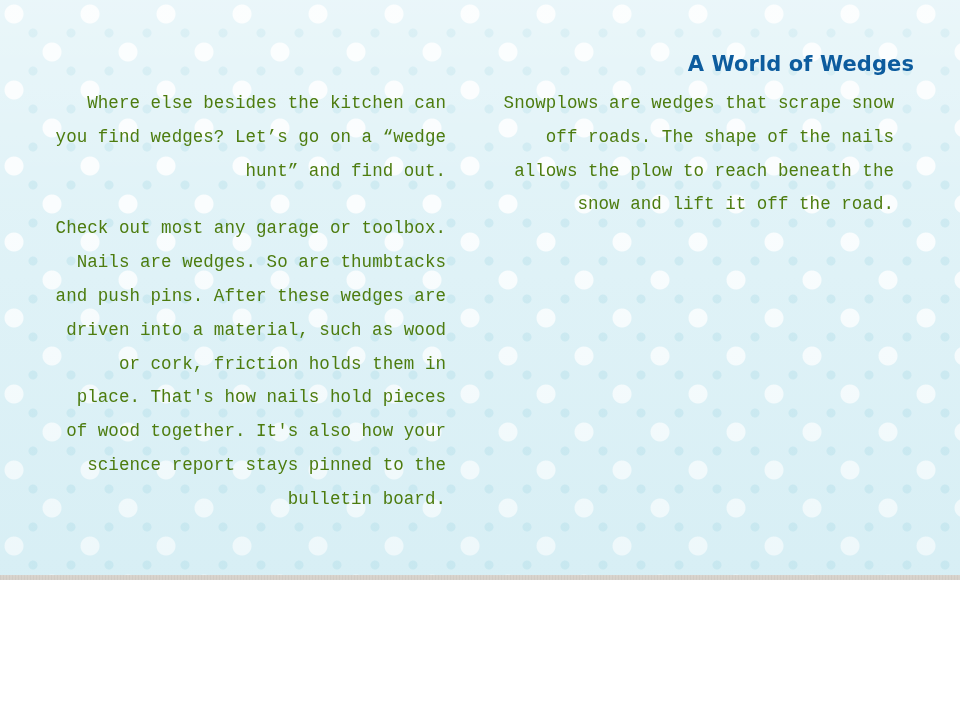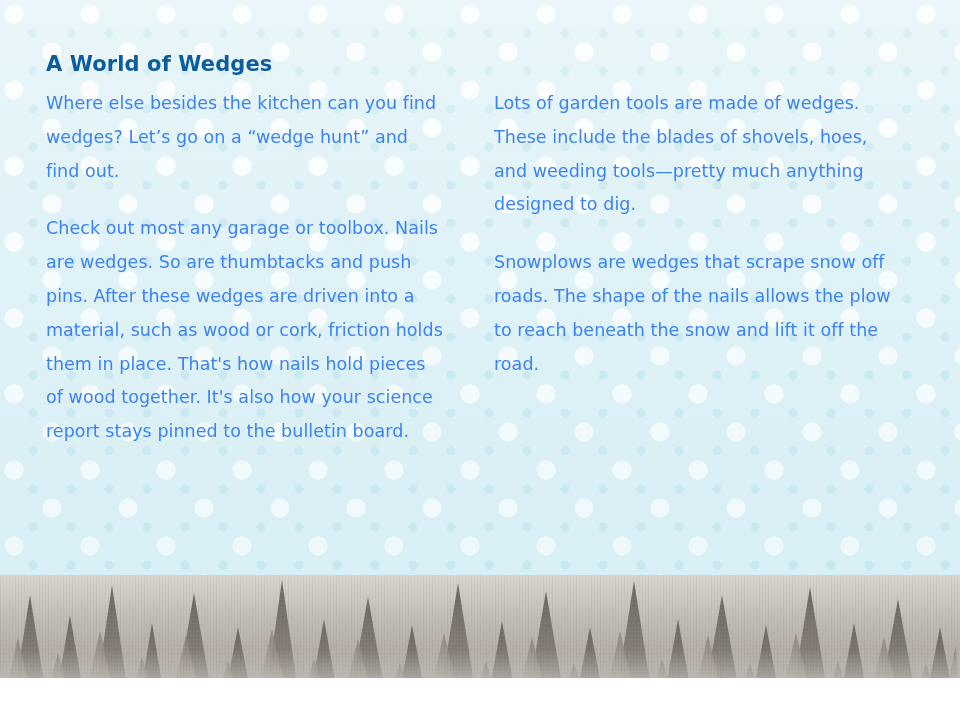--- a/index.html
+++ b/index.html
@@ -9,22 +9,23 @@
   body {
     width: 960px;
     height: 720px;
     overflow: hidden;
     font-family: "DejaVu Sans", sans-serif;
     background: #ffffff;
   }
   .page {
     position: relative;
     width: 960px;
-    height: 678px;
-    overflow: hidden;
+    height: 580px;
+    overflow: hidden;
+    text-align: right;
   }
   
   .panel {
     position: absolute;
     left: 0;
     top: 0;
     width: 960px;
     height: 575px;
     background-color: #dff2f7;
     overflow: hidden;
@@ -61,24 +62,25 @@
   .columns {
     display: flex;
     gap: 48px;
     align-items: flex-start;
   }
   .col {
     width: 400px;
   }
   .col p {
     margin: 0 0 24px 0;
-    color: #3b82f6;
+    color: #4d7c0f;
     font-size: 17.5px;
     line-height: 1.93;
     letter-spacing: 0.05px;
+    font-family: Liberation Mono, monospace;
   }
   .col p:last-child {
     margin-bottom: 12px;
   }
   
   .photo {
     position: absolute;
     left: 0;
     top: 575px;
     width: 960px;
@@ -126,21 +128,20 @@
   </div>
 
   <div class="content">
     <h1 class="title">A World of Wedges</h1>
     <div class="columns">
       <div class="col">
         <p>Where else besides the kitchen can you find wedges? Let’s go on a “wedge hunt” and find out.</p>
         <p>Check out most any garage or toolbox. Nails are wedges. So are thumbtacks and push pins. After these wedges are driven into a material, such as wood or cork, friction holds them in place. That's how nails hold pieces of wood together. It's also how your science report stays pinned to the bulletin board.</p>
       </div>
       <div class="col">
-        <p>Lots of garden tools are made of wedges. These include the blades of shovels, hoes, and weeding tools—pretty much anything designed to dig.</p>
         <p>Snowplows are wedges that scrape snow off roads. The shape of the nails allows the plow to reach beneath the snow and lift it off the road.</p>
       </div>
     </div>
   </div>
 
   <div class="photo">
     <div class="sky"></div>
     <div class="trees">
       <svg viewBox="0 0 960 145" preserveAspectRatio="none" aria-hidden="true">
         <defs>

